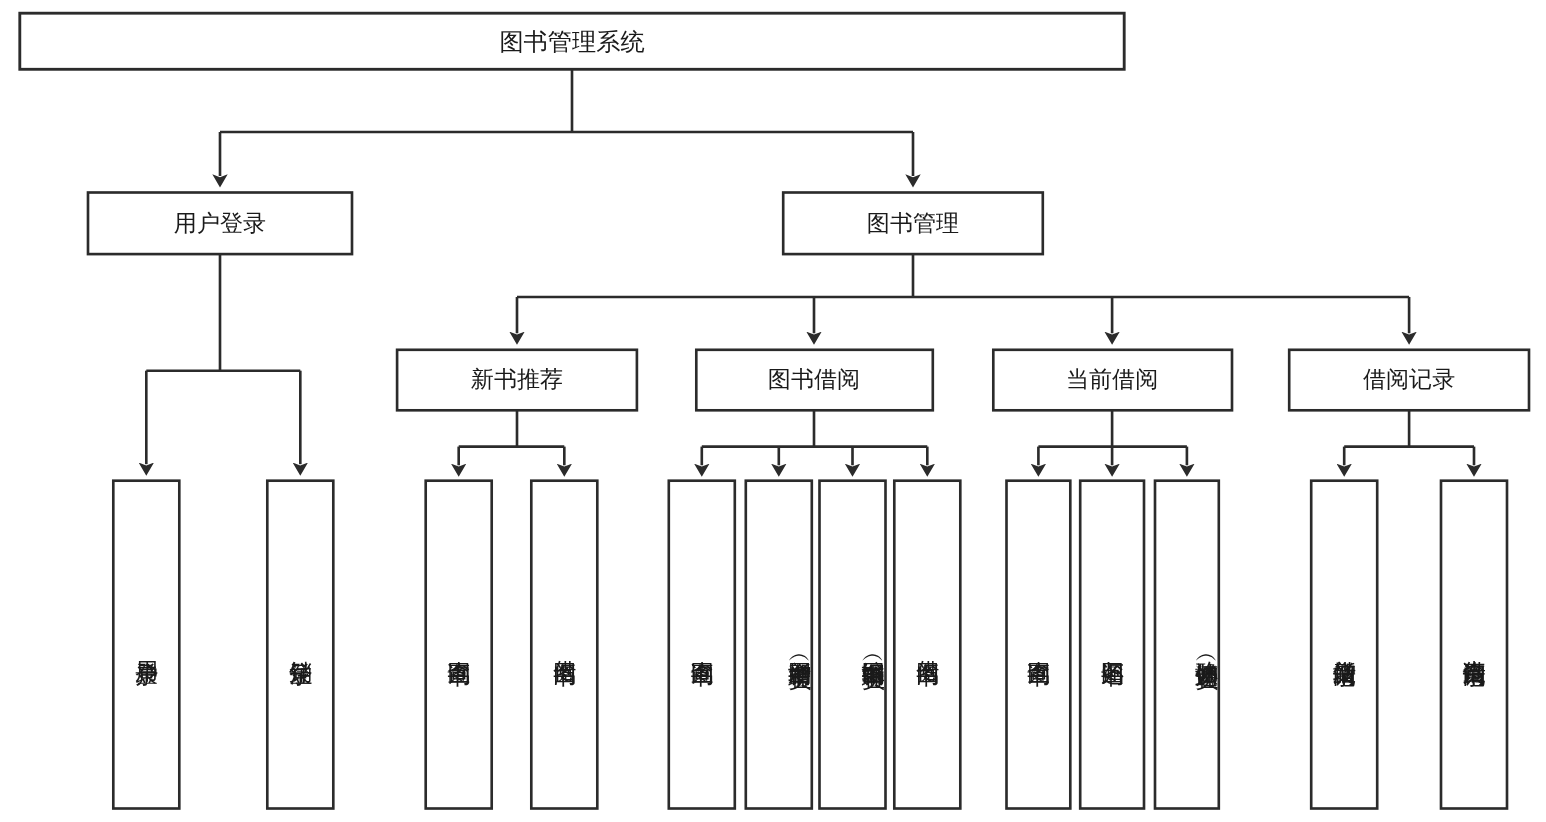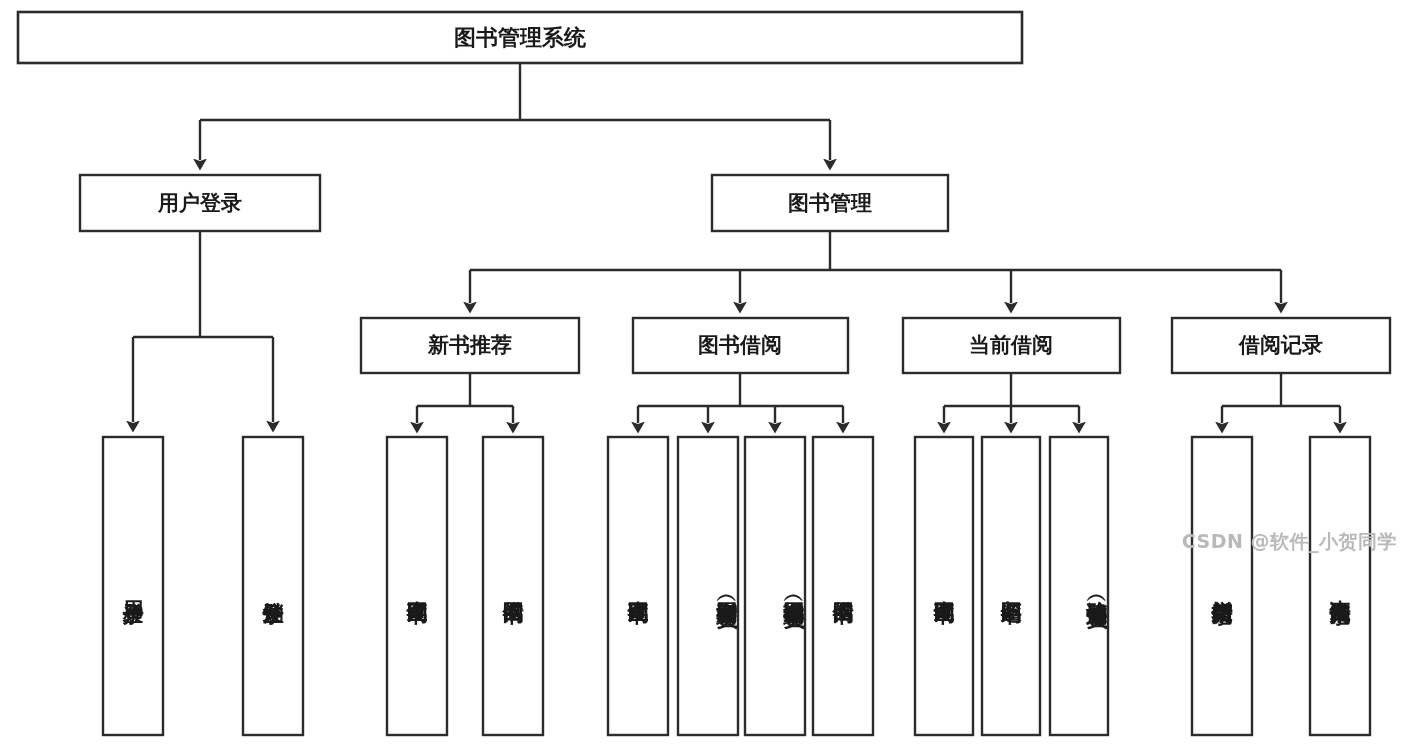--- a/index.html
+++ b/index.html
@@ -11,21 +11,20 @@
     width: 1405px;
     height: 747px;
     font-family: "DejaVu Sans", "Liberation Sans", sans-serif;
     overflow: hidden;
   }
   #diagram-root {
     position: relative;
     width: 1405px;
     height: 561px;
     background: #ffffff;
-    font-weight: bold;
   }
   svg.flow {
     position: absolute;
     top: 0;
     left: 0;
     width: 1405px;
     height: 747px;
   }
   .node-box {
     fill: #ffffff;
@@ -194,15 +193,14 @@
   <div class="vlabel" style="left:608px; top:437px; width:60px; height:298px; display:flex; align-items:center; justify-content:center;">查询图书</div>
   <div class="vlabel" style="left:678px; top:441px; width:60px; height:294px; display:flex; align-items:flex-start; justify-content:center;">新增图书（管理员）</div>
   <div class="vlabel" style="left:745px; top:441px; width:60px; height:294px; display:flex; align-items:flex-start; justify-content:center;">编辑图书（管理员）</div>
   <div class="vlabel" style="left:813px; top:437px; width:60px; height:298px; display:flex; align-items:center; justify-content:center;">借阅图书</div>
   <div class="vlabel" style="left:915px; top:437px; width:58px; height:298px; display:flex; align-items:center; justify-content:center;">查询图书</div>
   <div class="vlabel" style="left:982px; top:437px; width:58px; height:298px; display:flex; align-items:center; justify-content:center;">归还图书</div>
   <div class="vlabel" style="left:1050px; top:441px; width:58px; height:294px; display:flex; align-items:flex-start; justify-content:center;">确认归还（管理员）</div>
   <div class="vlabel" style="left:1192px; top:437px; width:60px; height:298px; display:flex; align-items:center; justify-content:center;">新增借阅记录</div>
   <div class="vlabel" style="left:1310px; top:437px; width:60px; height:298px; display:flex; align-items:center; justify-content:center;">查询借阅记录</div>
 
-  <div class="watermark">CSDN @软件_小贺同学</div>
 
 </div>
 
 </body></html>

